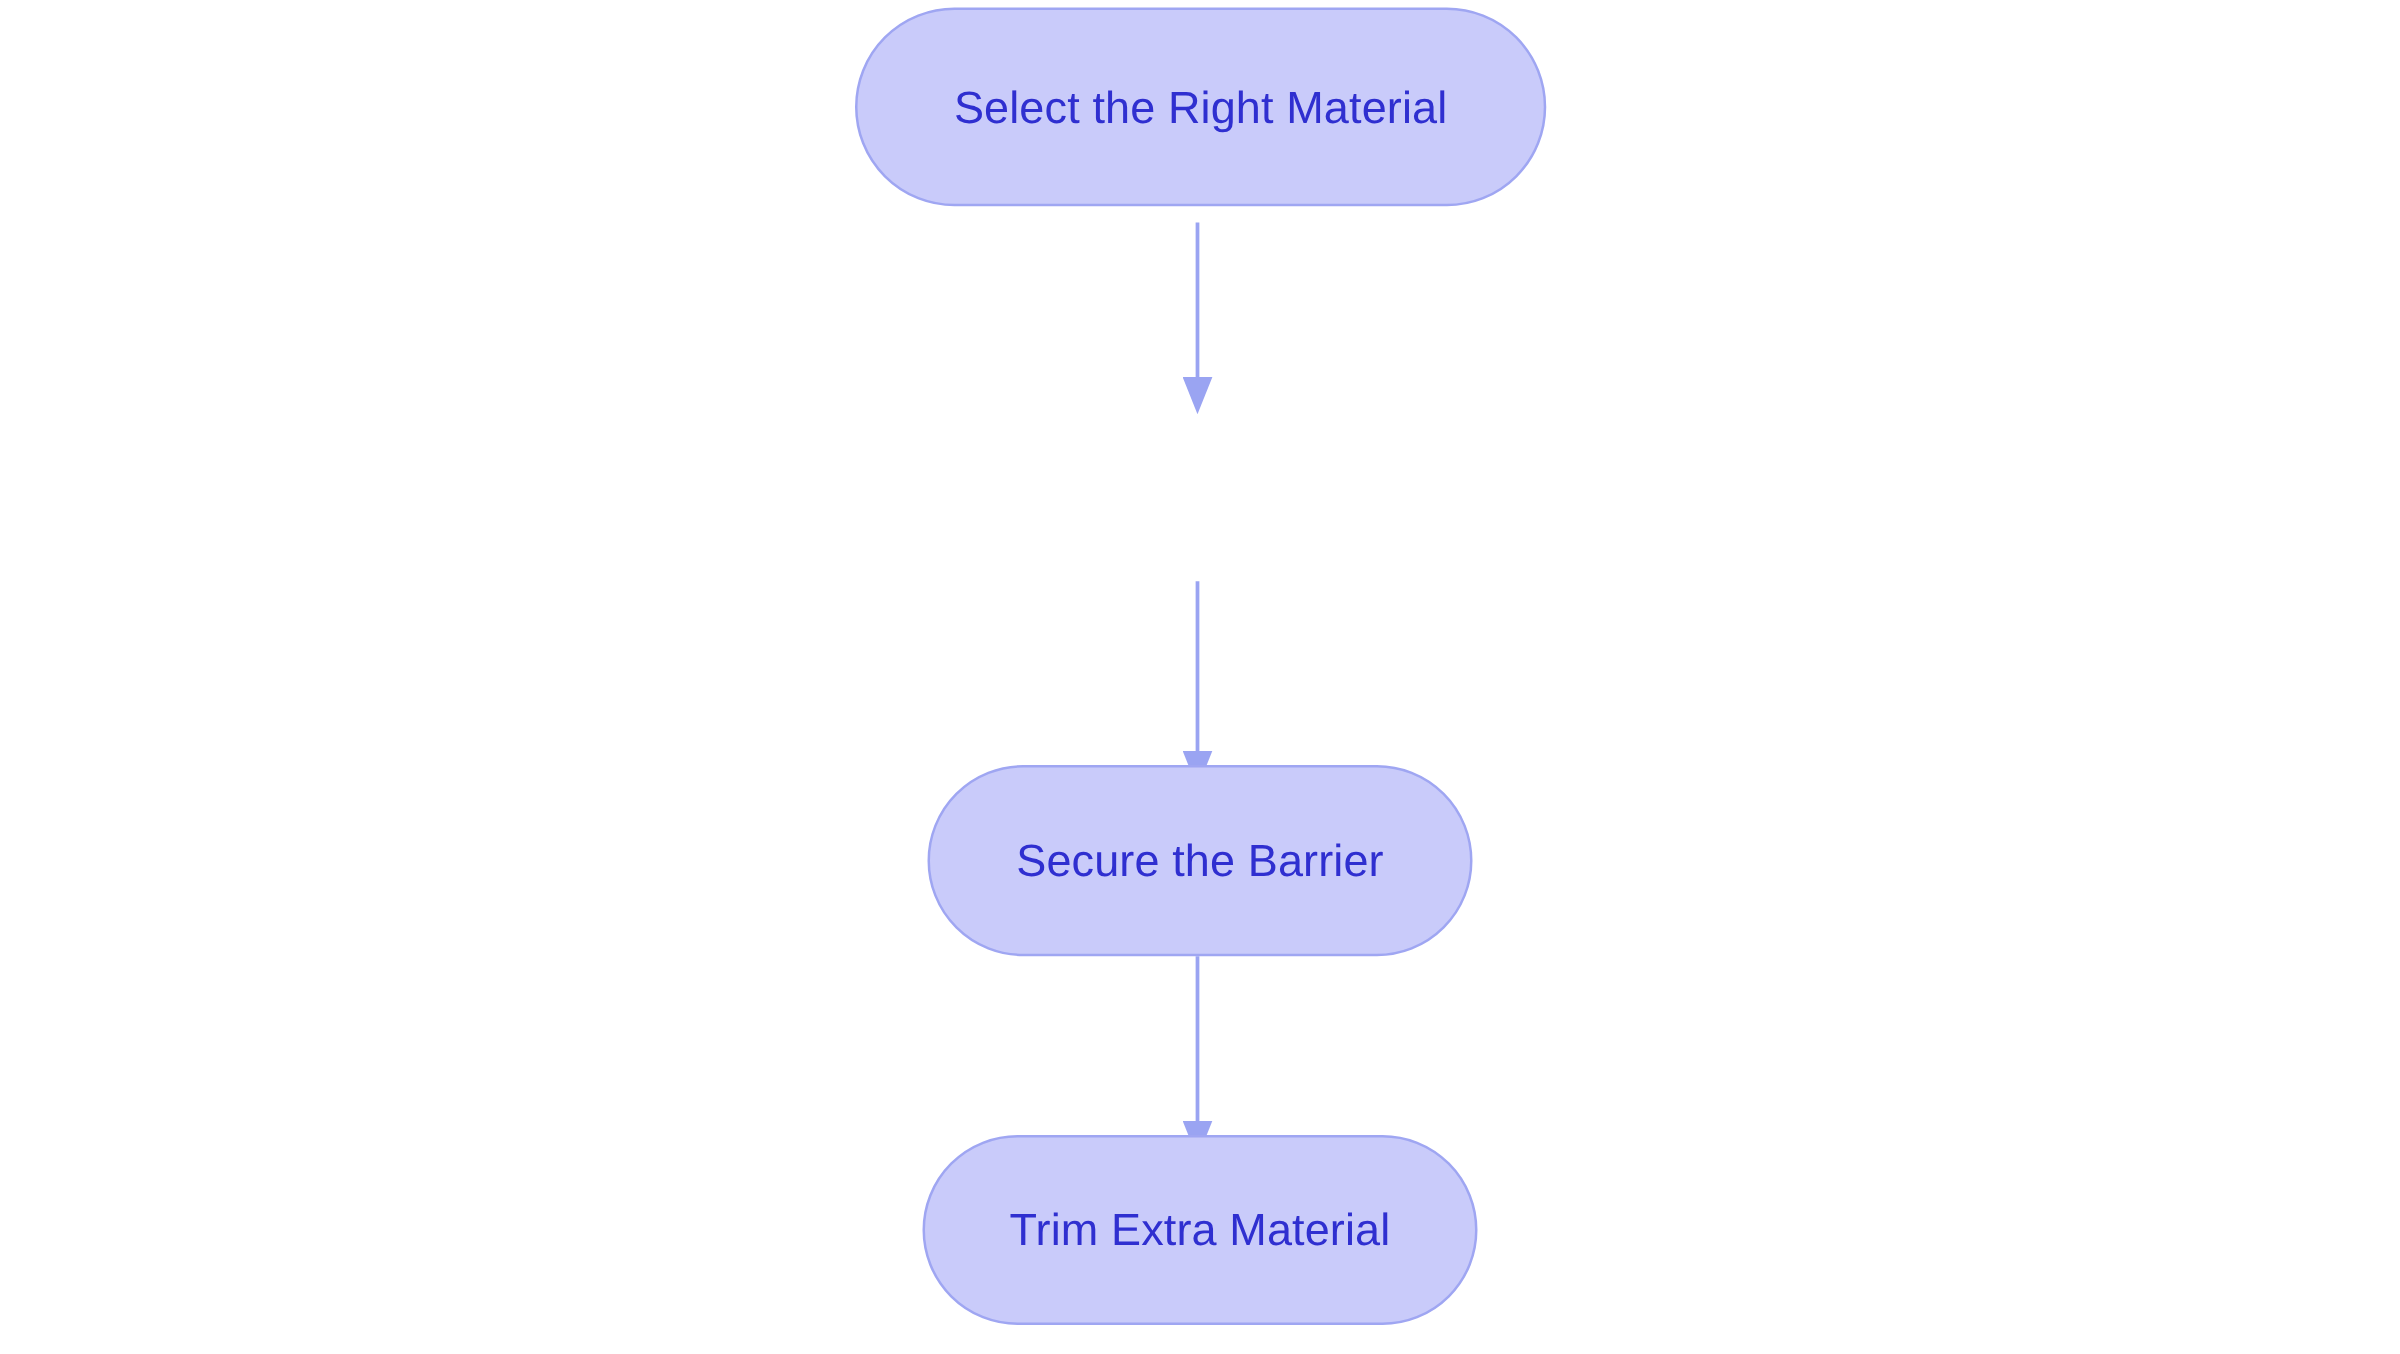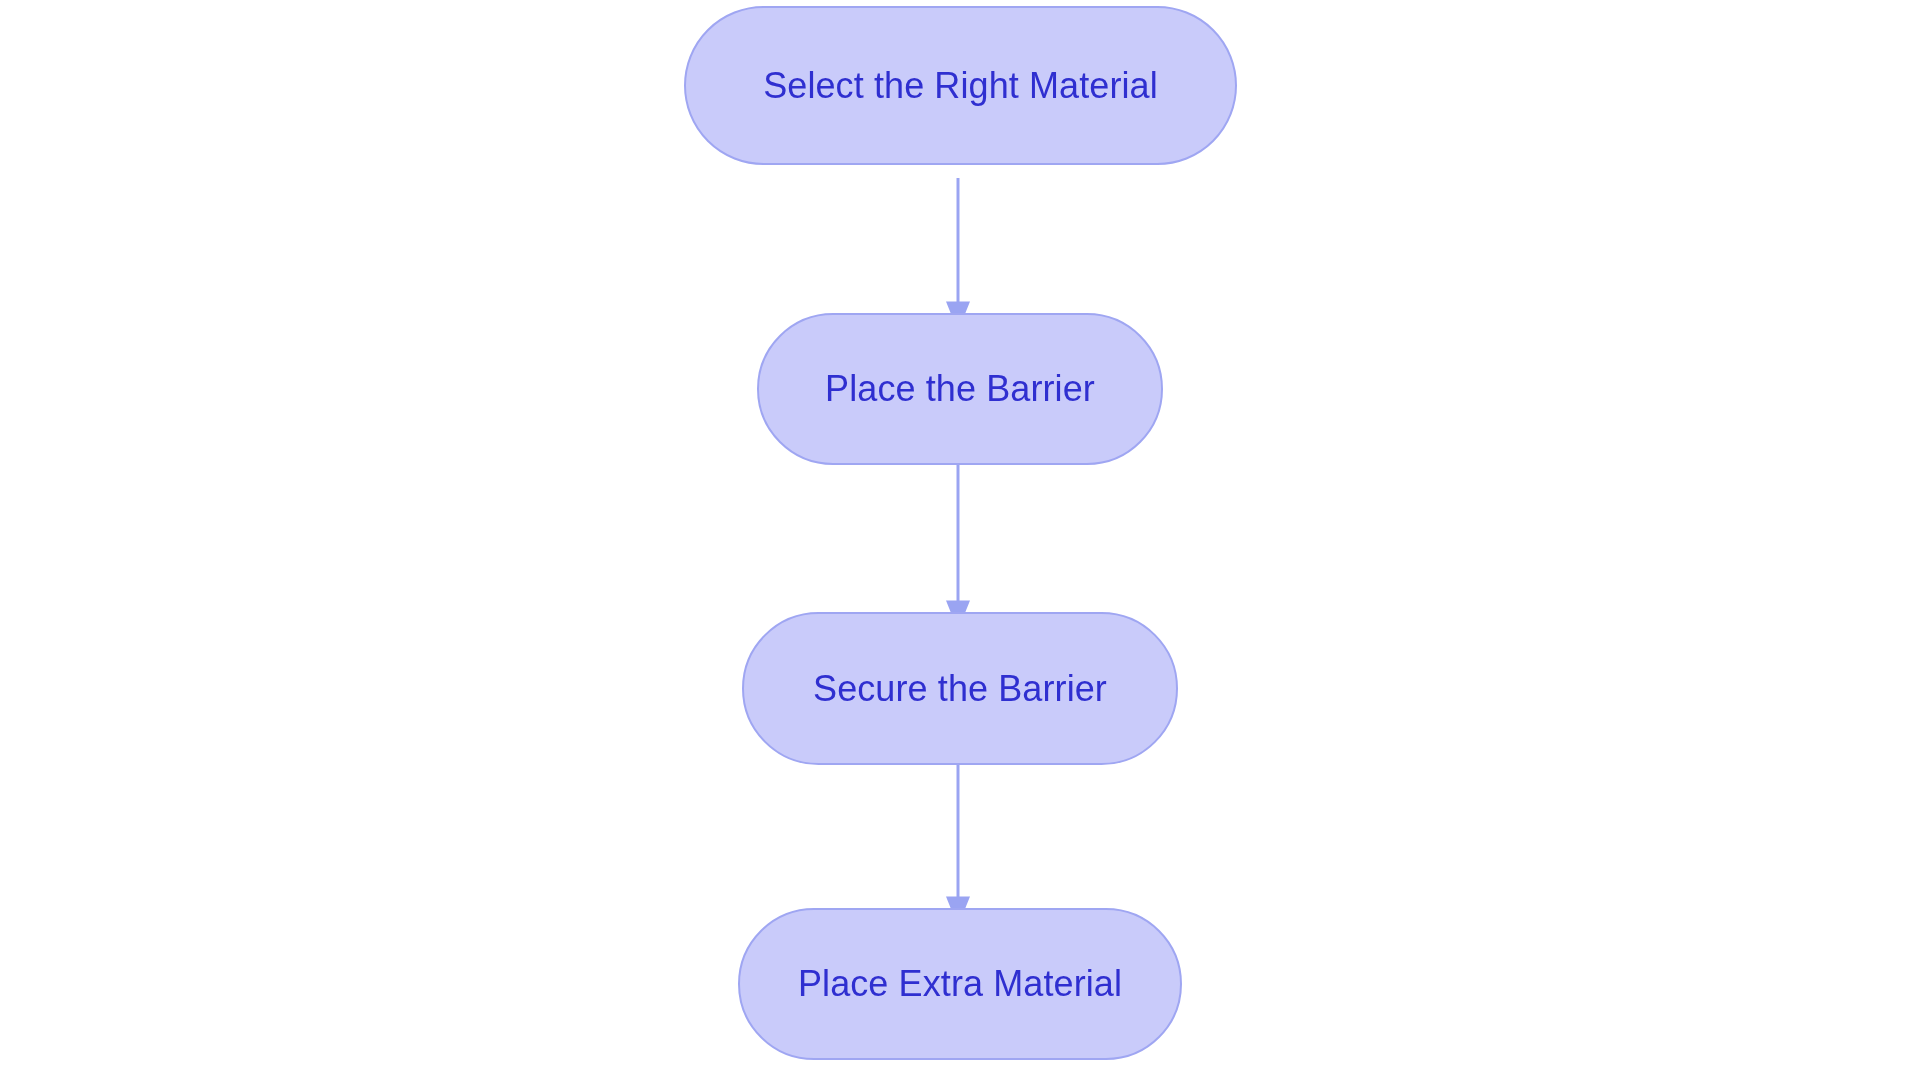--- a/index.html
+++ b/index.html
@@ -76,25 +76,22 @@
 
     <line x1="958" y1="465" x2="958" y2="604" stroke="#9aa4f2" stroke-width="3" marker-end="url(#arrowhead)"></line>
 
     <line x1="958" y1="765" x2="958" y2="900" stroke="#9aa4f2" stroke-width="3" marker-end="url(#arrowhead)"></line>
   </svg>
 
   <div class="flow-node" id="node-0">
     <span class="node-label">Select the Right Material</span>
   </div>
 
-  <div class="flow-node" id="node-1">
-    <span class="node-label">Place the Barrier</span>
-  </div>
 
   <div class="flow-node" id="node-2">
     <span class="node-label">Secure the Barrier</span>
   </div>
 
   <div class="flow-node" id="node-3">
-    <span class="node-label">Place Extra Material</span>
+    <span class="node-label">Trim Extra Material</span>
   </div>
 
 </div>
 
 </body></html>

